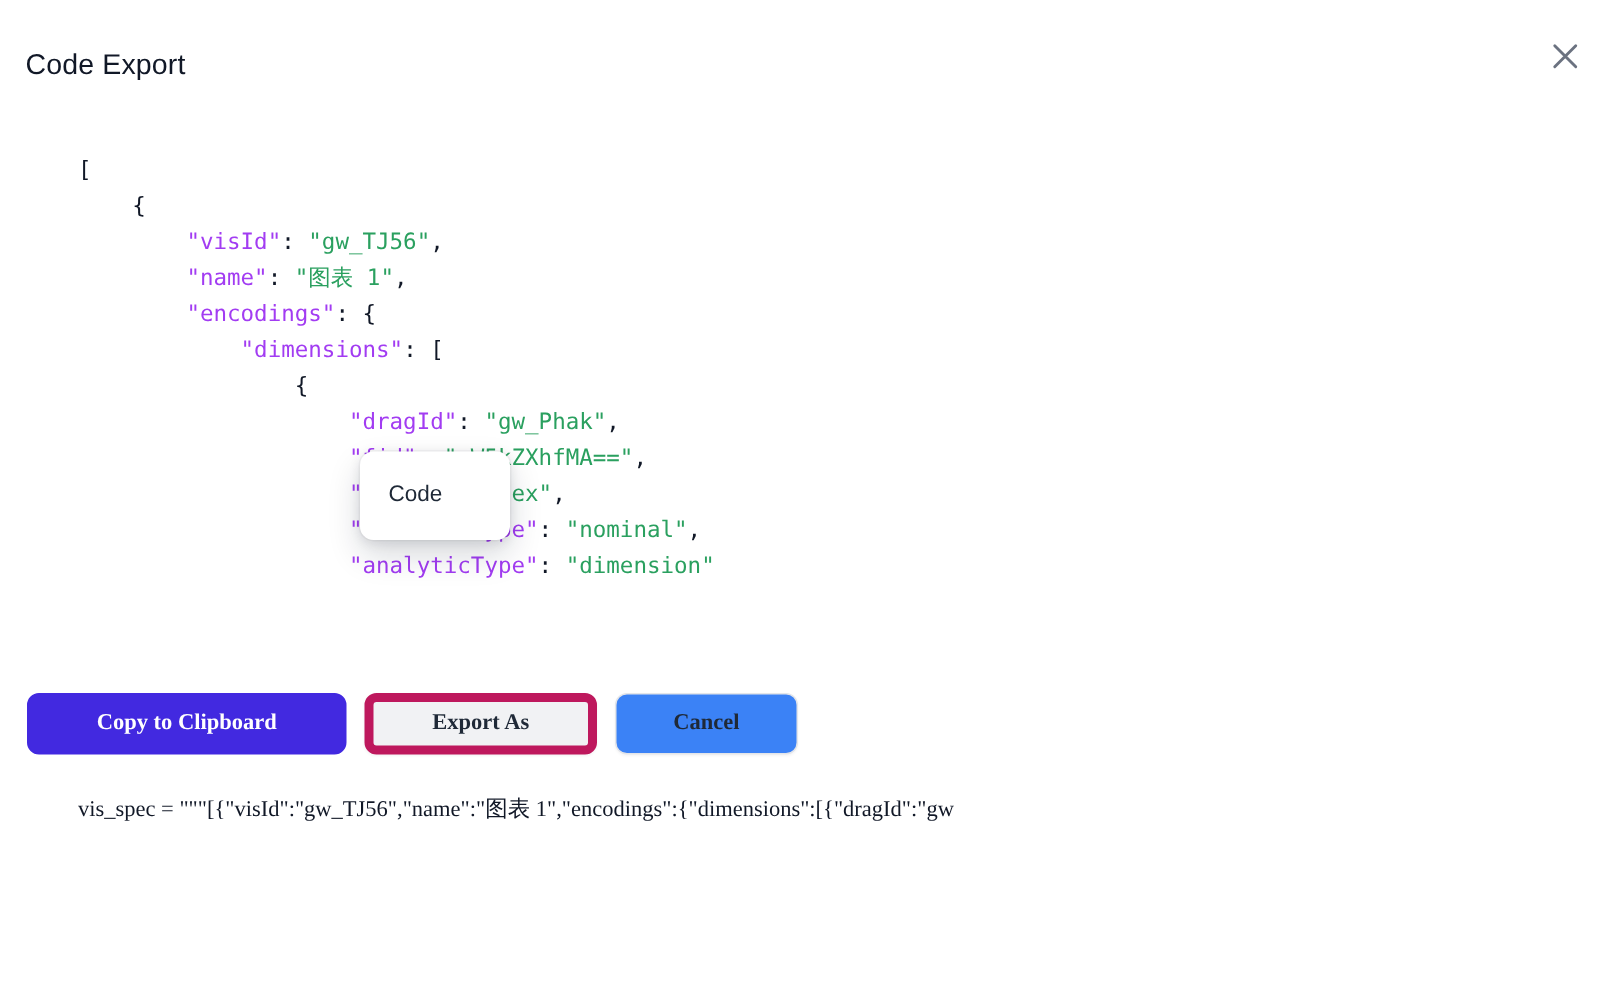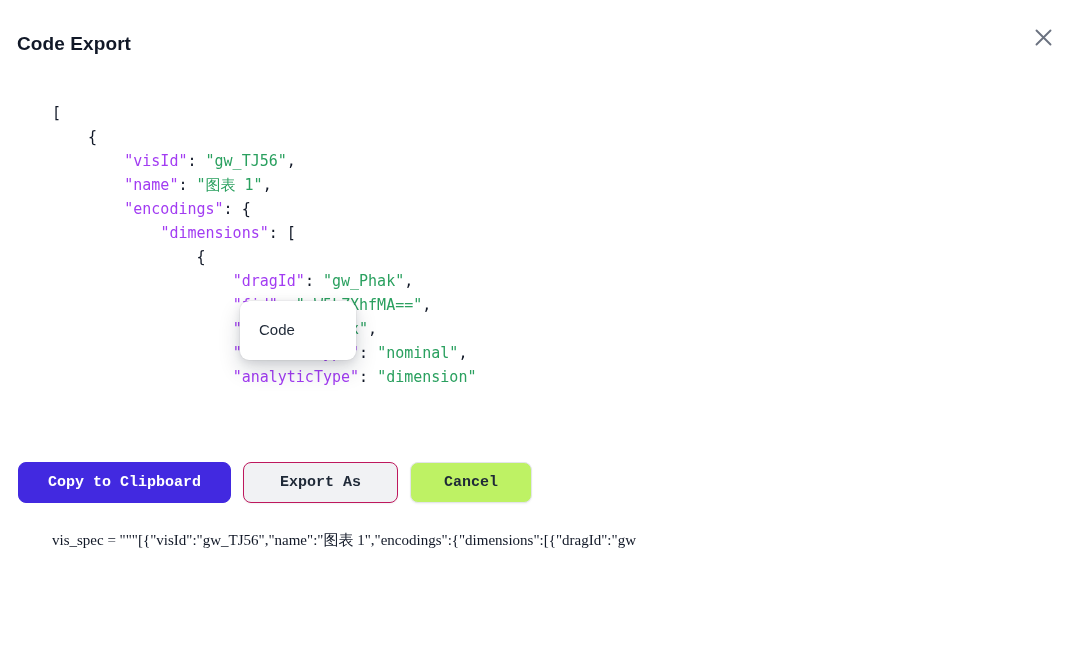--- a/index.html
+++ b/index.html
@@ -21,21 +21,21 @@
     position: absolute;
     inset: 0;
     background: #ffffff;
   }
 
   .dialog-title {
     position: absolute;
     left: 17px;
     top: 34px;
     font-size: 19px;
-    font-weight: 700;
+    font-weight: 400;
     color: #111827;
     letter-spacing: 0.1px;
     line-height: 1;
     white-space: nowrap;
   }
 
   .close-button {
     position: absolute;
     right: 20px;
     top: 20px;
@@ -68,21 +68,21 @@
   .code-block .ln { display: block; height: 24px; }
   .tok-key   { color: #a23cf2; }
   .tok-str   { color: #2aa05f; }
   .tok-punc  { color: #111827; }
 
   
   .dropdown {
     position: absolute;
     left: 240px;
     top: 301px;
-    width: 116px;
+    width: 100px;
     background: #ffffff;
     border-radius: 9px;
     box-shadow: 0 10px 22px rgba(15, 23, 42, 0.16),
                 0 2px 8px rgba(15, 23, 42, 0.10),
                 0 0 0 1px rgba(15, 23, 42, 0.035);
     padding: 9px 0 10px 0;
     box-sizing: border-box;
     z-index: 30;
   }
   .dropdown-item {
@@ -106,21 +106,21 @@
   .button-row {
     position: absolute;
     left: 18px;
     top: 462px;
     display: flex;
     align-items: flex-start;
     gap: 12px;
     z-index: 20;
   }
   .btn {
-    font-family: Liberation Mono, monospace;
+    font-family: Liberation Serif, serif;
     font-size: 15px;
     font-weight: 700;
     border-radius: 8px;
     cursor: pointer;
     box-sizing: border-box;
     height: 41px;
     display: inline-flex;
     align-items: center;
     justify-content: center;
     white-space: nowrap;
@@ -128,26 +128,26 @@
   }
   .btn-primary {
     background: #4229e0;
     color: #ffffff;
     border: 1px solid #4229e0;
     min-width: 213px;
   }
   .btn-secondary {
     background: #f1f2f4;
     color: #1f2937;
-    border: 1px solid #be185d;
+    border: 6px solid #be185d;
     min-width: 155px;
     box-shadow: 0 1px 2px rgba(15, 23, 42, 0.05);
   }
   .btn-tertiary {
-    background: #bef264;
+    background: #3b82f6;
     color: #1f2937;
     border: 1px solid #e3e5e9;
     min-width: 122px;
     box-shadow: 0 1px 2px rgba(15, 23, 42, 0.05);
   }
 
   
   .code-footer {
     position: absolute;
     left: 52px;

